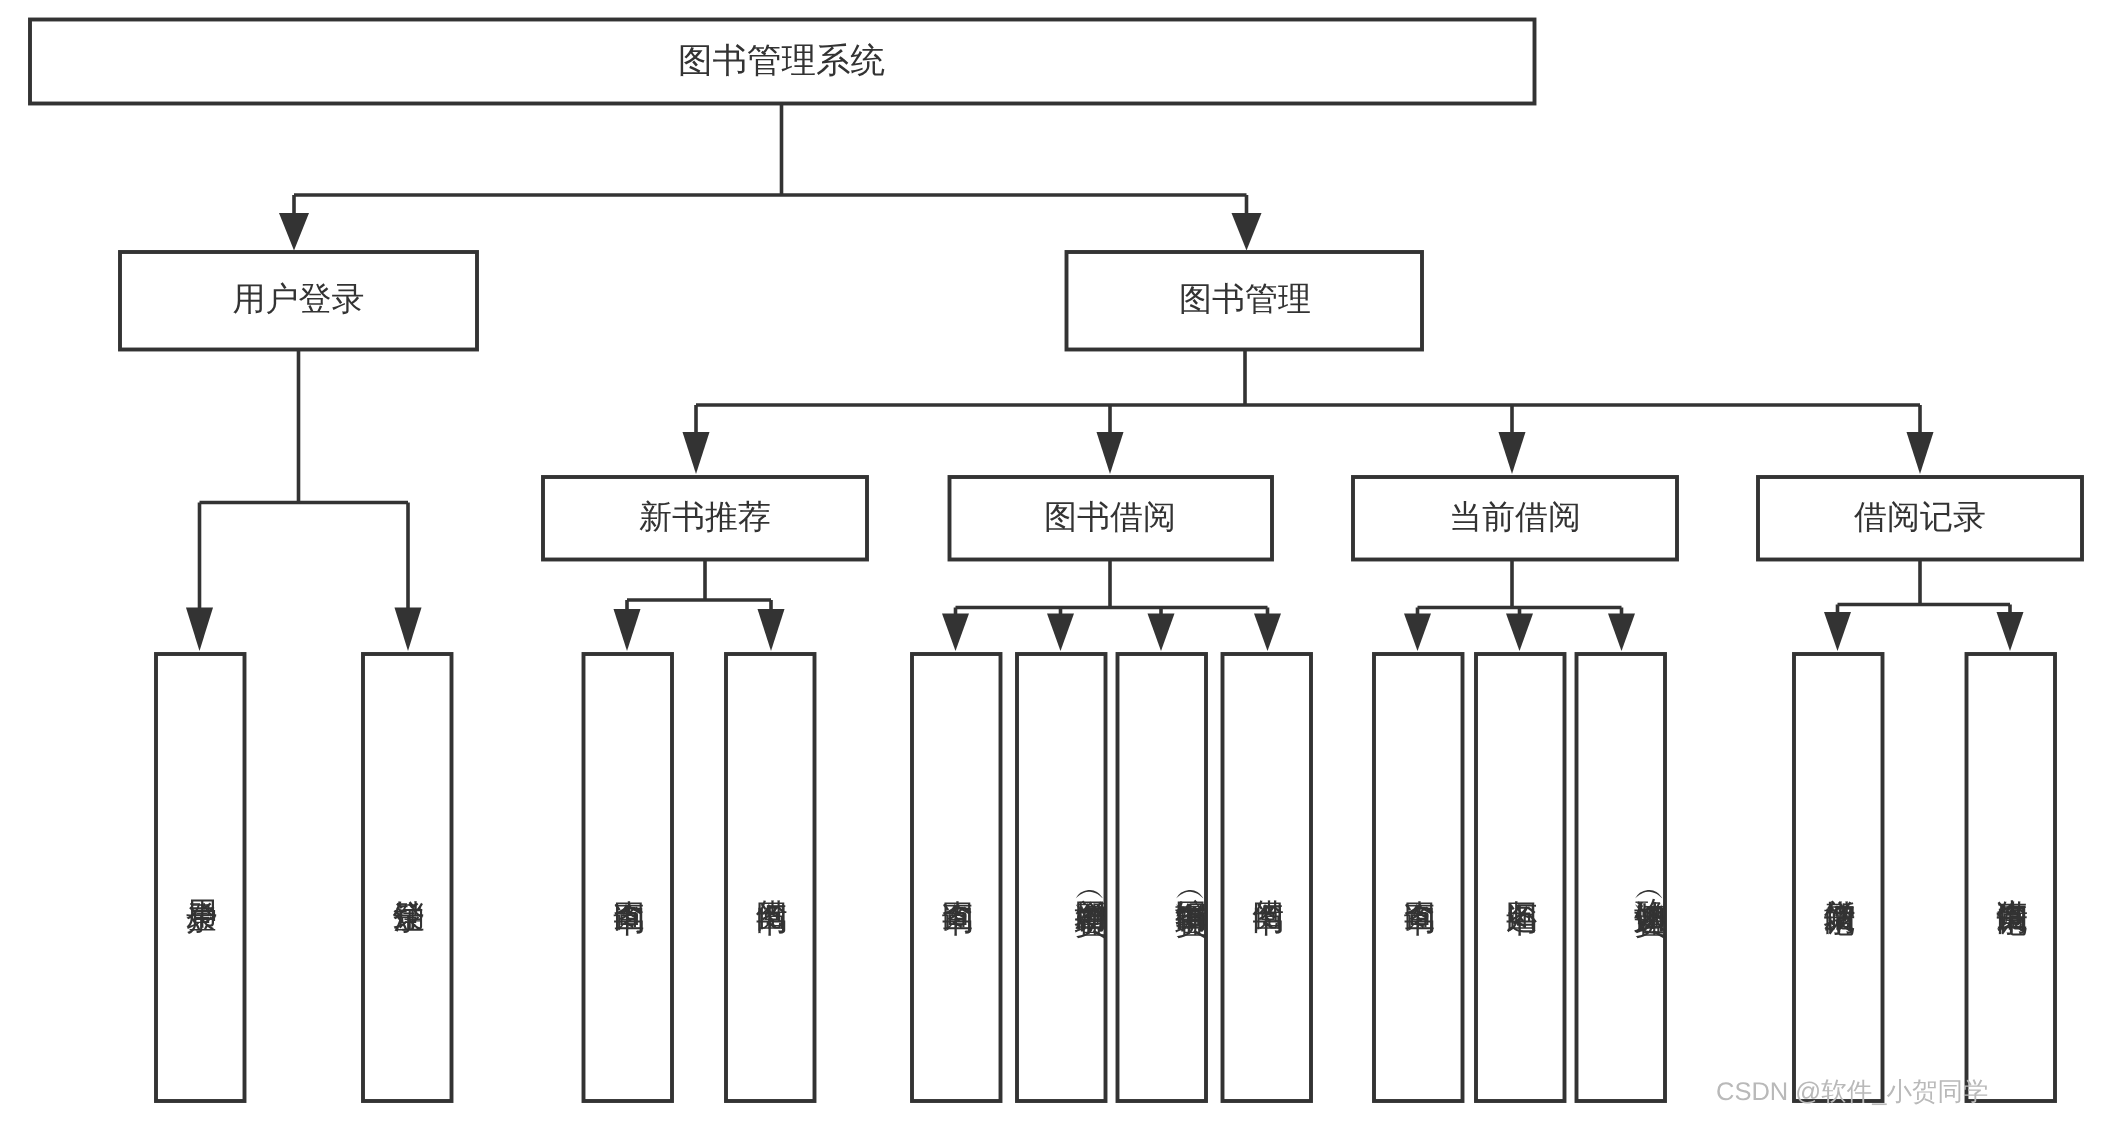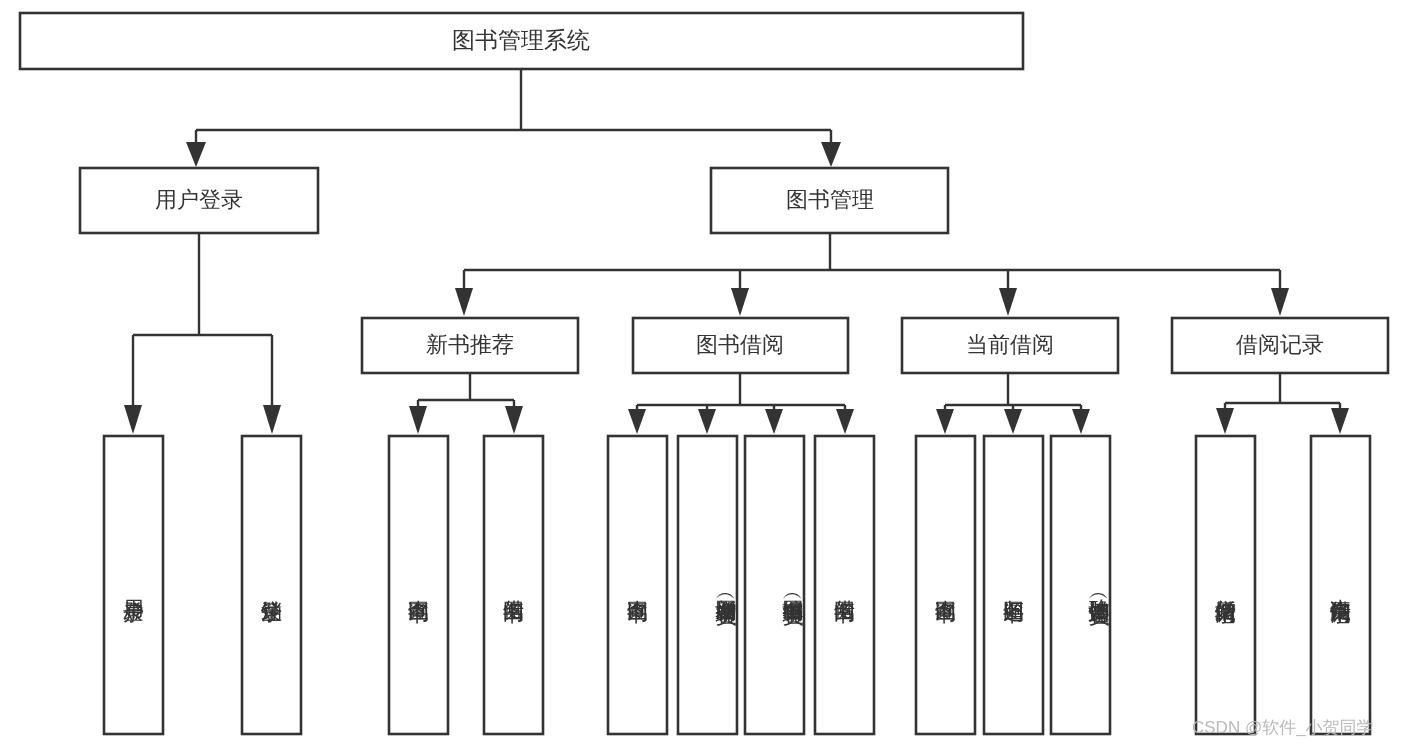--- a/index.html
+++ b/index.html
@@ -61,21 +61,21 @@
     text-align: center;
     white-space: nowrap;
     pointer-events: none;
   }
   .watermark {
     position: absolute;
     font-family: "Liberation Sans", "DejaVu Sans", sans-serif;
     font-size: 17px;
     color: #b9b9b9;
     white-space: nowrap;
-    left: 1192px;
+    left: 1144px;
     top: 716px;
   }
 </style>
 </head>
 <body>
 
 <svg id="diagram" viewBox="0 0 1405 747">
   <defs>
     <marker id="arrow" viewBox="0 0 12 14" refX="6" refY="13" markerWidth="12" markerHeight="14" orient="auto-start-reverse">
       <path d="M 0 0 L 12 0 L 6 14 Z" class="arrow-head"></path>

